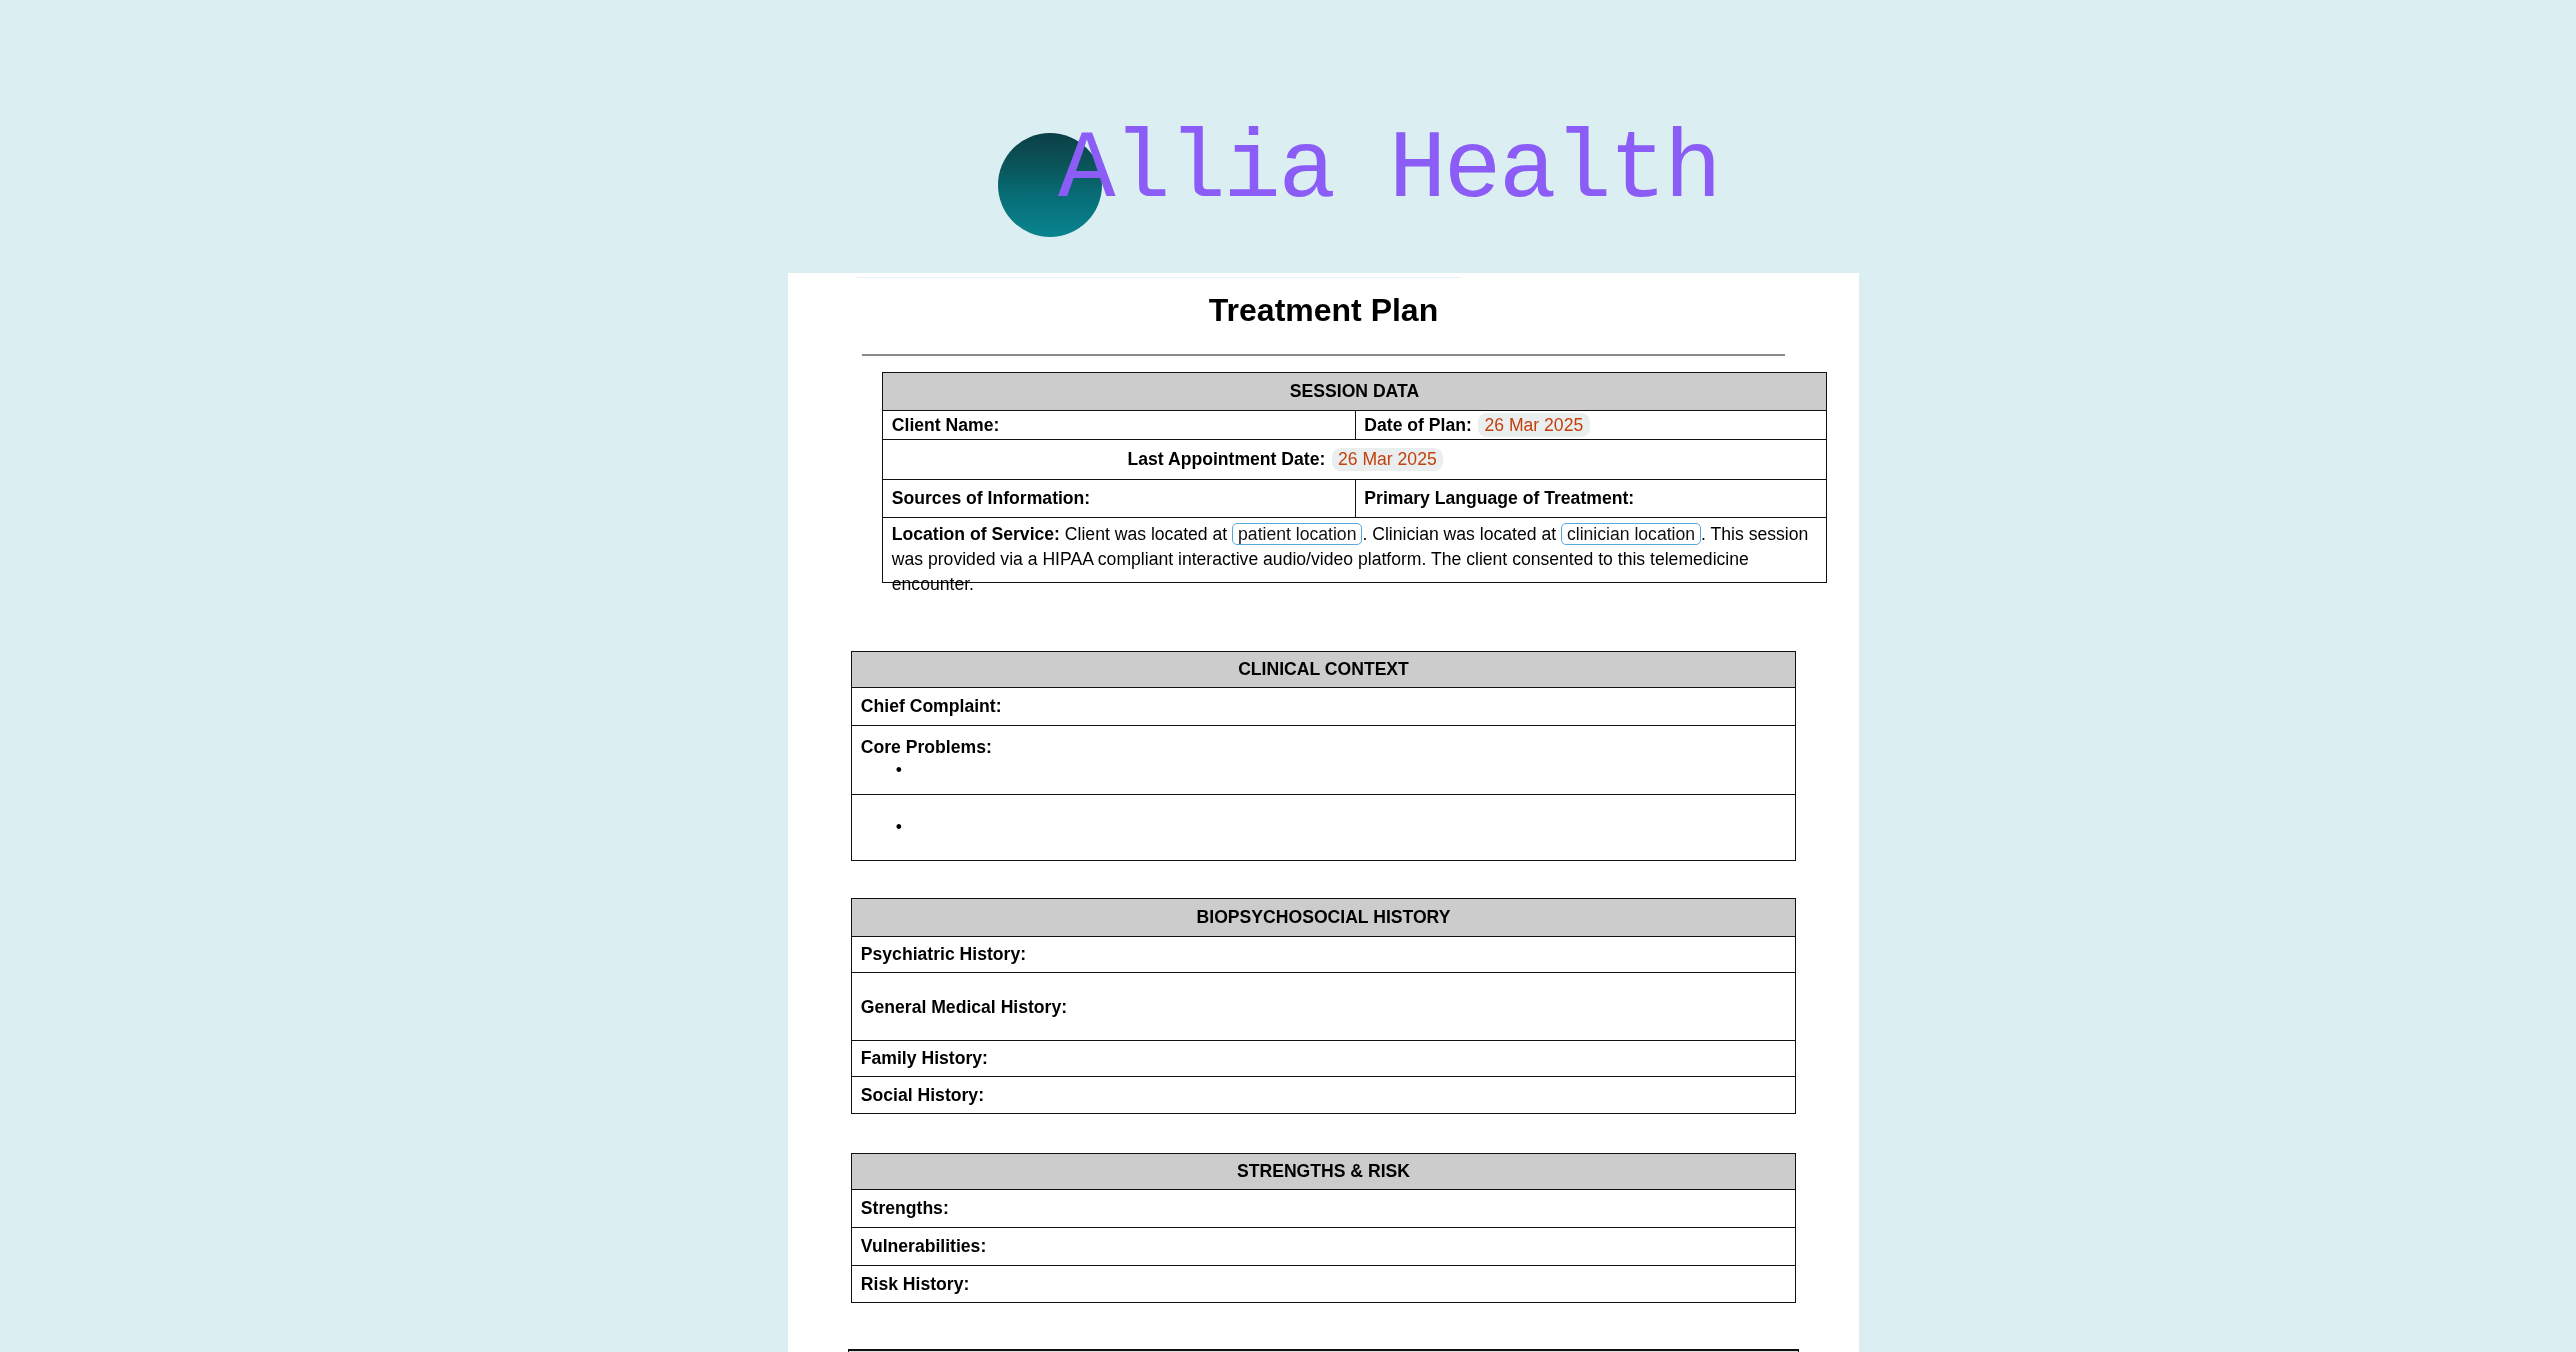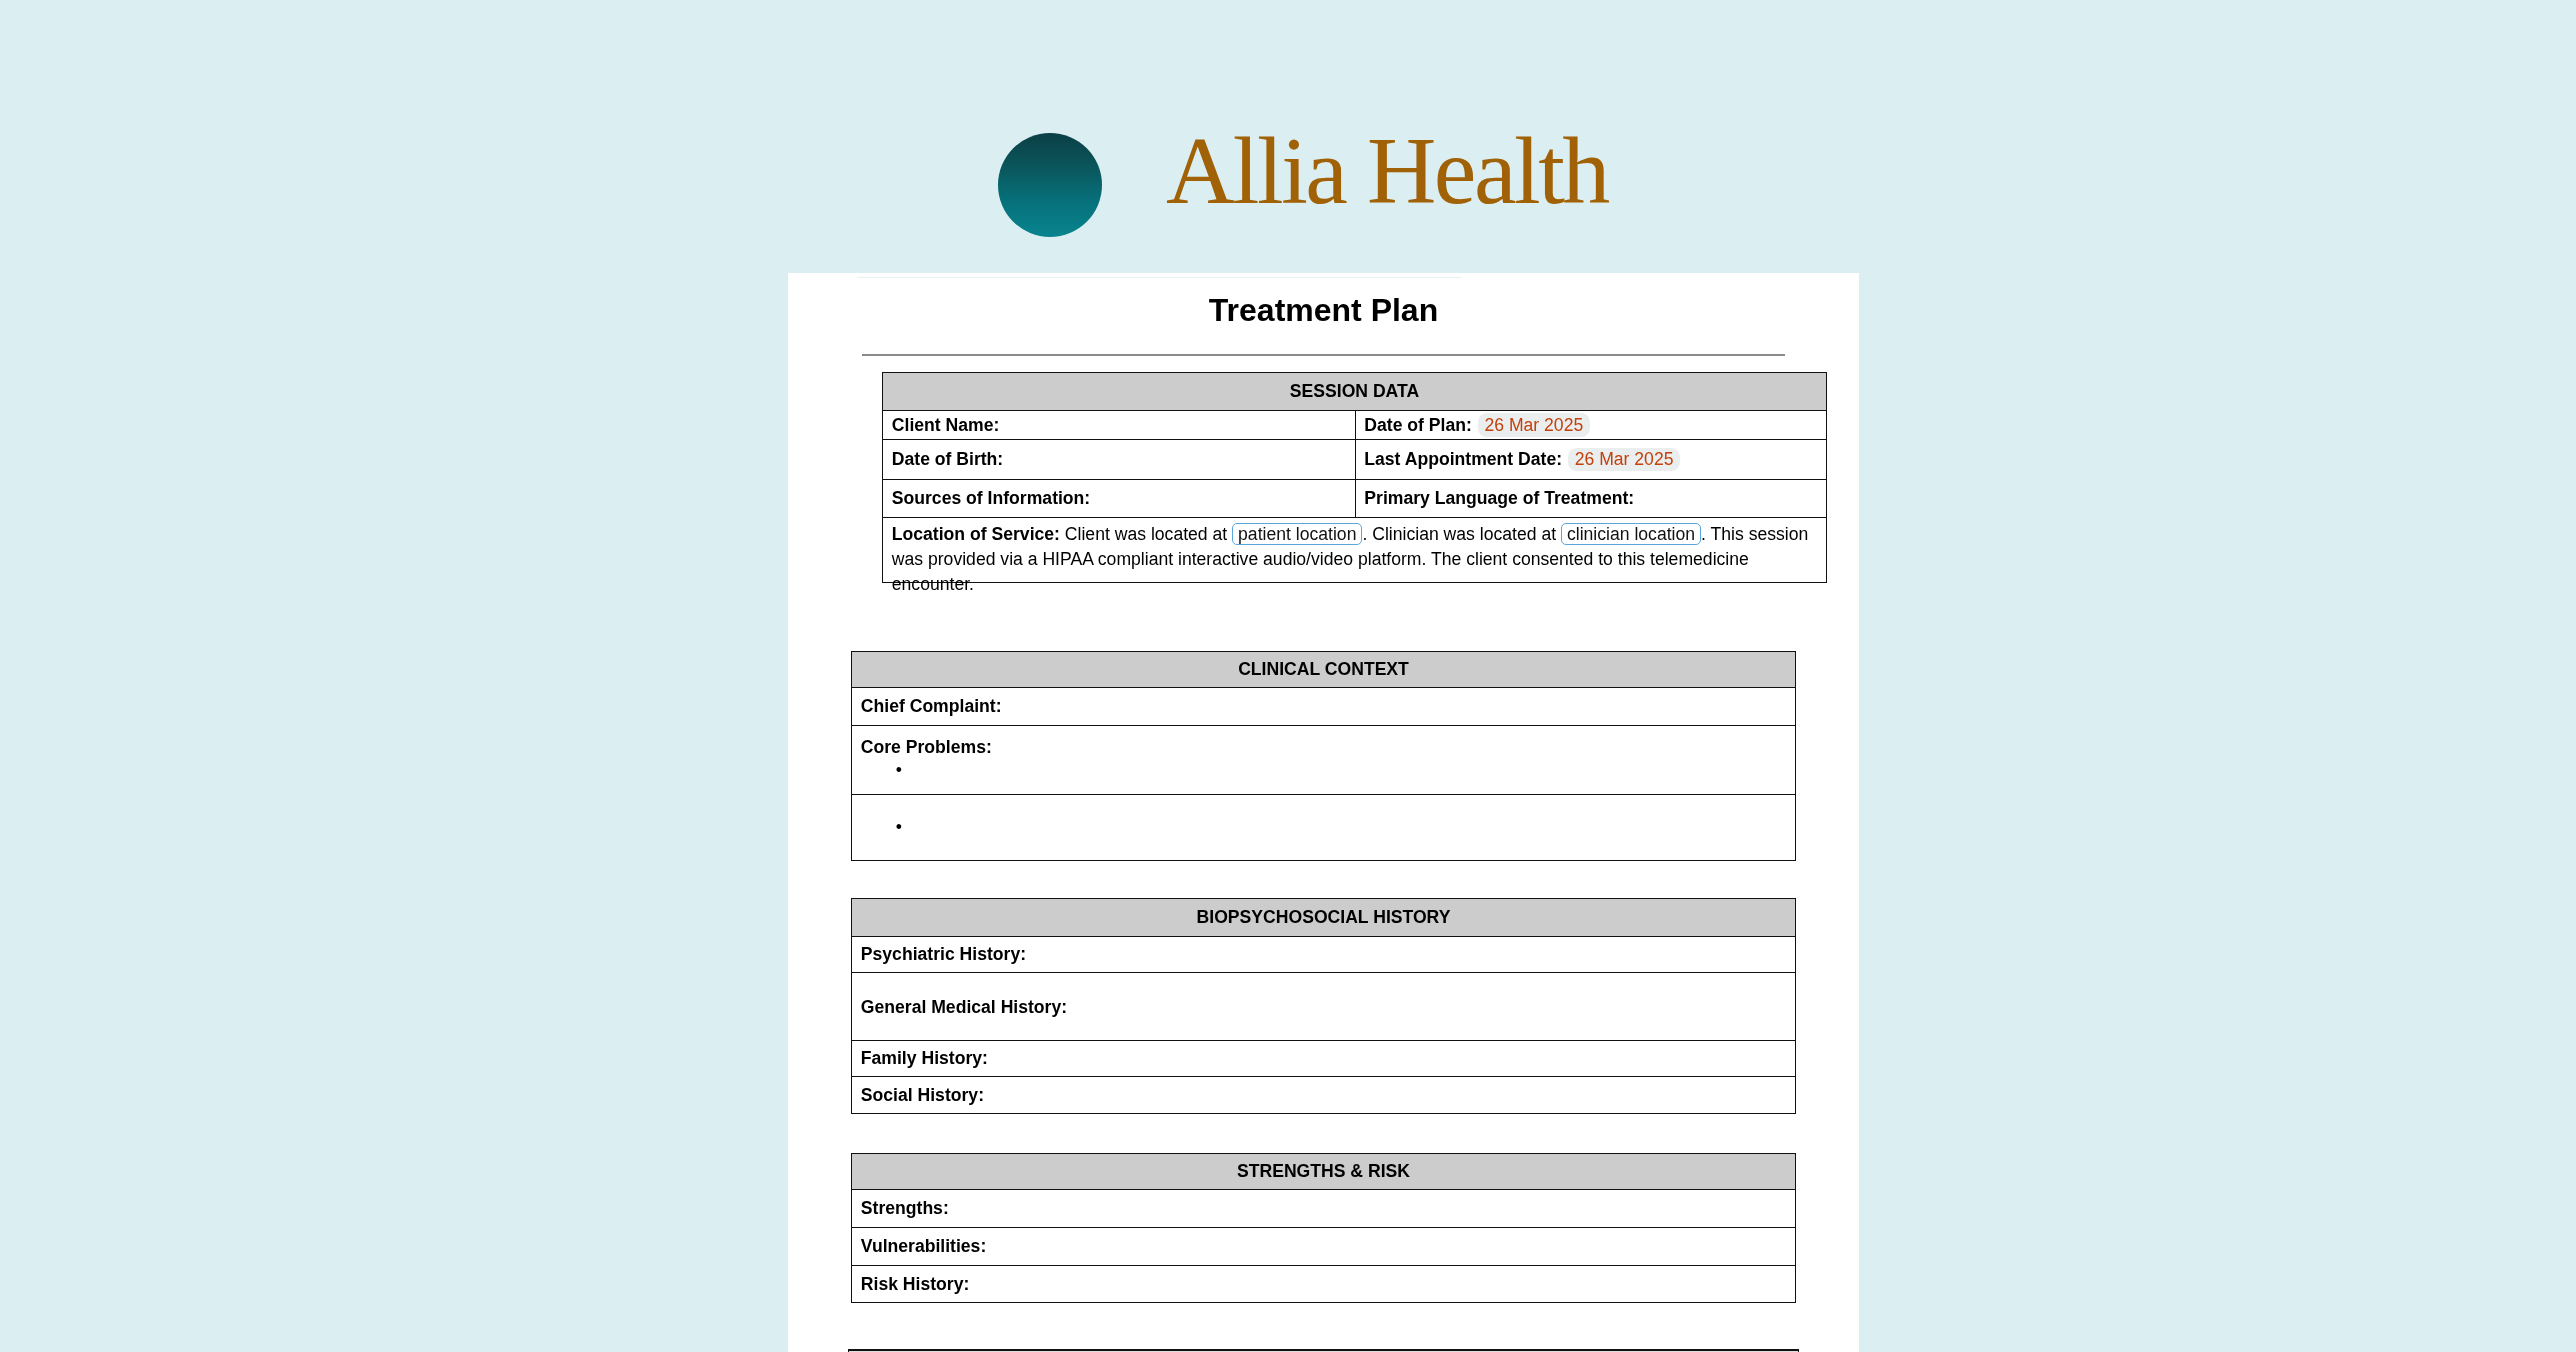--- a/index.html
+++ b/index.html
@@ -8,23 +8,23 @@
       background: #dbeef1;
       font-family: "Liberation Sans", sans-serif;
     }
     .brand { position: absolute; left: 0; top: 0; width: 2576px; height: 270px; }
     .logo-circle {
       position: absolute; left: 998px; top: 133px; width: 104px; height: 104px;
       border-radius: 50%;
       background: linear-gradient(180deg, #0b3f46 0%, #0a5459 30%, #07707a 65%, #08848e 100%);
     }
     .wordmark {
-      position: absolute; left: 1166px; top: 123px;
-      font-family: Liberation Serif, serif;
-      font-size: 96px; line-height: 1; color: #a16207; letter-spacing: -2.5px;
+      position: absolute; left: 1058px; top: 123px;
+      font-family: Liberation Mono, monospace;
+      font-size: 96px; line-height: 1; color: #8b5cf6; letter-spacing: -2.5px;
       white-space: nowrap;
     }
     .page {
       position: absolute; left: 788px; top: 273px; width: 1071px; height: 1079px;
       background: #ffffff;
     }
     .page-topline {
       position: absolute; left: 69px; top: 3.8px; width: 604px; height: 1.3px; background: #e6f1f3;
     }
     .doc-title {
@@ -90,23 +90,20 @@
       <div class="cell">
         <span class="lbl">Client Name:</span>
       </div>
       <div class="cell">
         <span class="lbl">Date of Plan:</span>
         <span class="date-pill">26 Mar 2025</span>
       </div>
     </div>
     <div class="row split" style="height:40px;">
       <div class="cell">
-        <span class="lbl">Date of Birth:</span>
-      </div>
-      <div class="cell">
         <span class="lbl">Last Appointment Date:</span>
         <span class="date-pill">26 Mar 2025</span>
       </div>
     </div>
     <div class="row split" style="height:38px;">
       <div class="cell">
         <span class="lbl">Sources of Information:</span>
       </div>
       <div class="cell">
         <span class="lbl">Primary Language of Treatment:</span>

